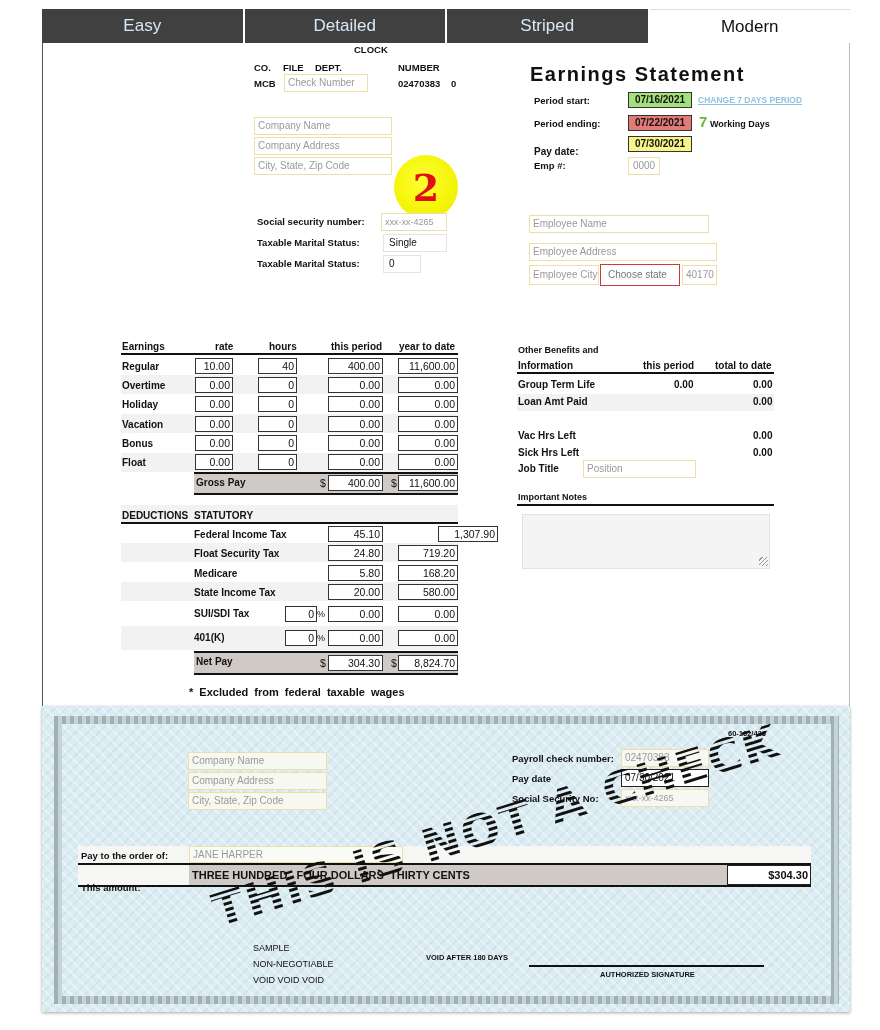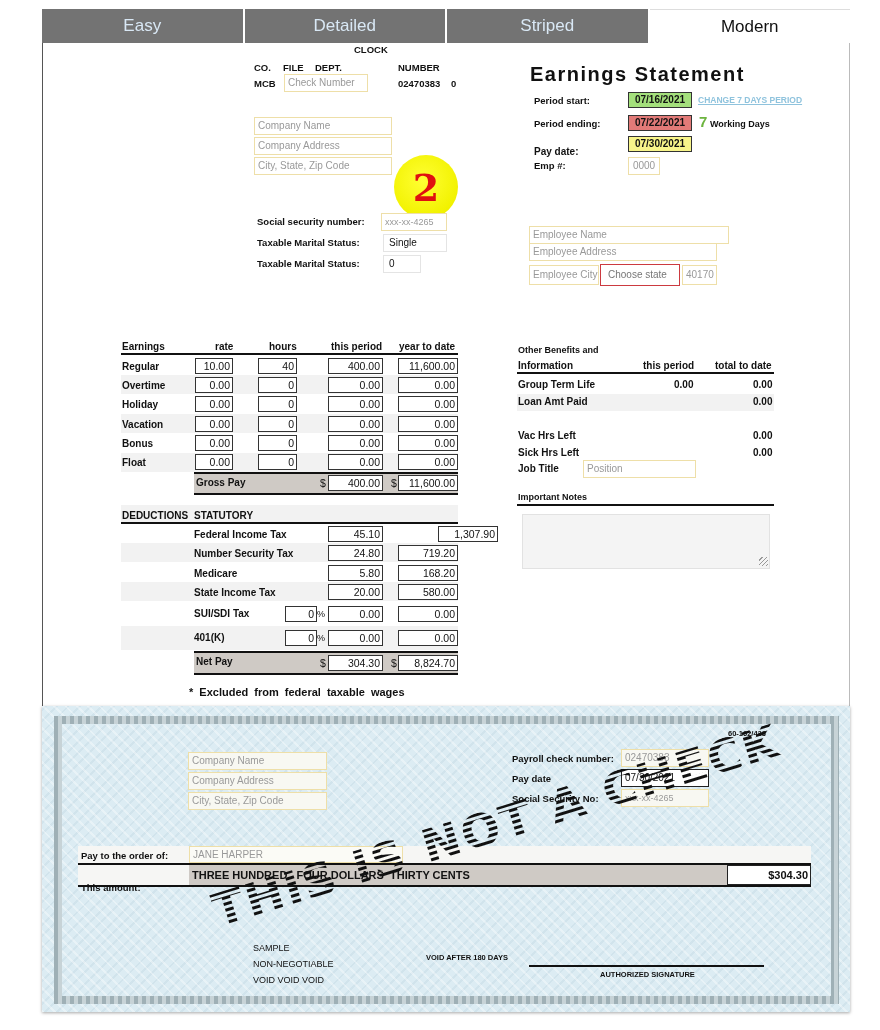--- a/index.html
+++ b/index.html
@@ -4,21 +4,21 @@
 <style>
   * { box-sizing: border-box; }
   html, body { margin: 0; padding: 0; }
   body {
     width: 880px; height: 1030px; background: #ffffff;
     font-family: "Liberation Sans", sans-serif; color: #111;
     position: relative; overflow: hidden;
   }
   .tabs { position: absolute; left: 42px; top: 9px; width: 808px; height: 34px; display: flex; }
   .tab {
-    flex: 1; height: 34px; background: #737373; color: #d9e8f5;
+    flex: 1; height: 34px; background: #404040; color: #d9e8f5;
     font-size: 17px; display: flex; align-items: center; justify-content: center;
     border-right: 2px solid #ffffff; cursor: pointer;
   }
   .tab:last-child { border-right: none; }
   .tab.active { background: #ffffff; color: #111; border-top: 1px solid #ddd; }
   .page {
     position: absolute; left: 42px; top: 43px; width: 808px; height: 967px;
     border-left: 1px solid #555; border-right: 1px solid #bbb; background: #fff;
   }
   .abs { position: absolute; }
@@ -119,21 +119,21 @@
   <span class="abs lbl" style="left:491px;top:117px;font-size:9.5px;">Emp #:</span>
   <div class="field" style="left:585px;top:114px;width:32px;text-align:center;">0000</div>
 
   <span class="abs lbl" style="left:214px;top:173px;font-size:9.5px;">Social security number:</span>
   <div class="field" style="left:338px;top:170px;width:66px;font-size:9px;">xxx-xx-4265</div>
   <span class="abs lbl" style="left:214px;top:194px;font-size:9.5px;">Taxable Marital Status:</span>
   <div class="field" style="left:340px;top:191px;width:64px;color:#111;border-color:#e4e4e4;padding-left:5px;">Single</div>
   <span class="abs lbl" style="left:214px;top:215px;font-size:9.5px;">Taxable Marital Status:</span>
   <div class="field" style="left:340px;top:212px;width:38px;color:#111;border-color:#e4e4e4;padding-left:5px;">0</div>
 
-  <div class="field" style="left:486px;top:183px;width:200px;">Employee Name</div>
+  <div class="field" style="left:486px;top:172px;width:180px;">Employee Name</div>
   <div class="field" style="left:486px;top:200px;width:188px;">Employee Address</div>
   <div class="field" style="left:486px;top:222px;width:70px;height:20px;line-height:14px;">Employee City</div>
   <div class="field" style="left:557px;top:221px;width:80px;height:22px;border:1.5px solid #cc3a40;padding-left:7px;line-height:15px;color:#777;">Choose state</div>
   <div class="field" style="left:639px;top:222px;width:35px;height:20px;line-height:14px;">40170</div>
 
   <span class="rowlbl" style="left:79px;top:298px;">Earnings</span>
   <span class="rowlbl" style="left:172px;top:298px;">rate</span>
   <span class="rowlbl" style="left:226px;top:298px;">hours</span>
   <span class="rowlbl" style="left:288px;top:298px;">this period</span>
   <span class="rowlbl" style="left:356px;top:298px;">year to date</span>
@@ -194,21 +194,21 @@
   <div class="hline" style="left:78px;top:479px;width:337px;"></div>
 
   <div class="stripe" style="left:78px;top:500px;width:337px;height:19px;"></div>
   <div class="stripe" style="left:78px;top:539px;width:337px;height:19px;"></div>
   <div class="stripe" style="left:78px;top:583px;width:337px;height:24px;"></div>
 
   <span class="rowlbl" style="left:151px;top:486px;">Federal Income Tax</span>
   <div class="cellbox" style="left:285px;top:483px;width:55px;">45.10</div>
   <div class="cellbox" style="left:355px;top:483px;width:60px;margin-left:40px;">1,307.90</div>
 
-  <span class="rowlbl" style="left:151px;top:505px;">Number Security Tax</span>
+  <span class="rowlbl" style="left:151px;top:505px;">Float Security Tax</span>
   <div class="cellbox" style="left:285px;top:502px;width:55px;">24.80</div>
   <div class="cellbox" style="left:355px;top:502px;width:60px;">719.20</div>
 
   <span class="rowlbl" style="left:151px;top:525px;">Medicare</span>
   <div class="cellbox" style="left:285px;top:522px;width:55px;">5.80</div>
   <div class="cellbox" style="left:355px;top:522px;width:60px;">168.20</div>
 
   <span class="rowlbl" style="left:151px;top:544px;">State Income Tax</span>
   <div class="cellbox" style="left:285px;top:541px;width:55px;">20.00</div>
   <div class="cellbox" style="left:355px;top:541px;width:60px;">580.00</div>

